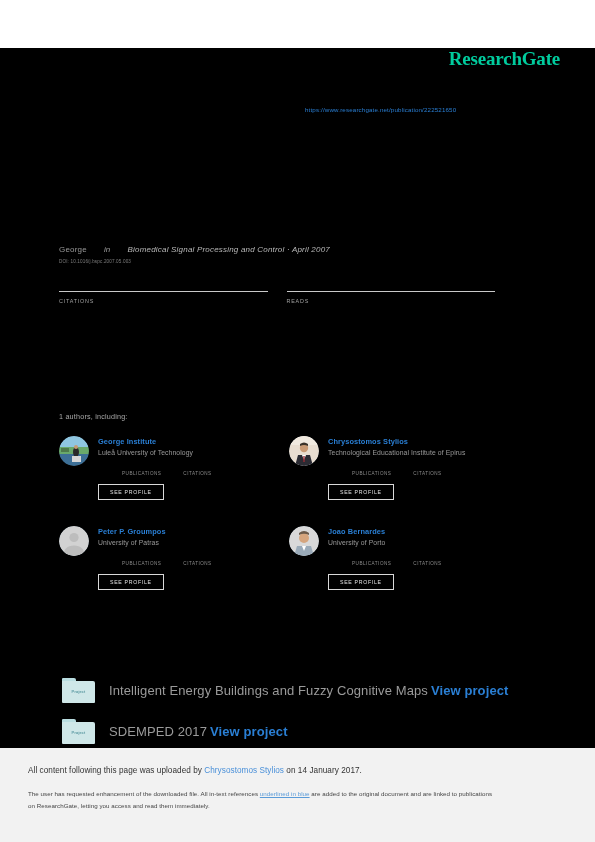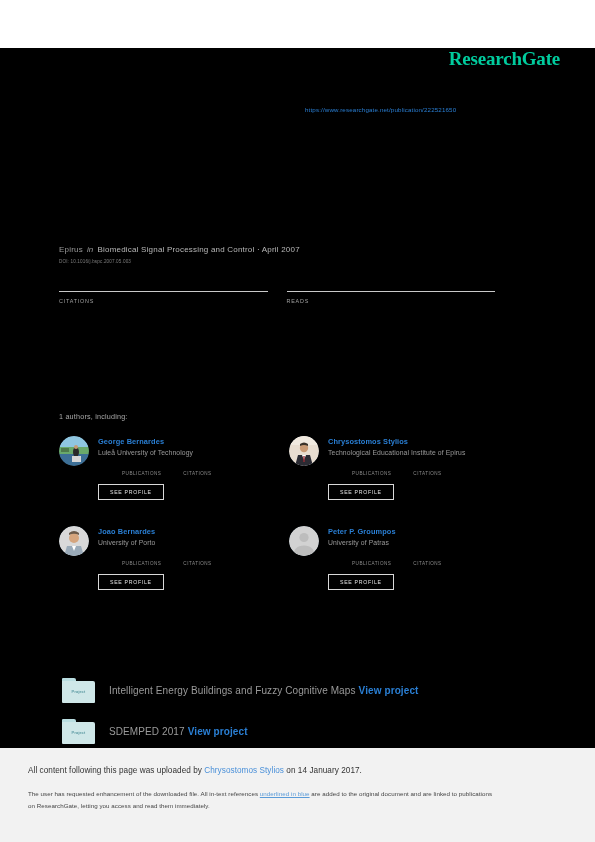--- a/index.html
+++ b/index.html
@@ -70,20 +70,21 @@
   .article-line {
     font-size: 8px;
     color: #9a9a9a;
     letter-spacing: 0.2px;
   }
   .article-line .in-word {
     font-style: italic;
   }
   .article-line .journal {
     color: #b8b8b8;
+    font-style: italic;
   }
   .doi-line {
     margin-top: 5px;
     font-size: 4.6px;
     color: #7d7d7d;
     letter-spacing: 0.15px;
   }
 
   
   .stats {
@@ -243,21 +244,21 @@
   .folder .label {
     position: absolute;
     left: 0; top: 11px;
     width: 33px;
     text-align: center;
     font-size: 4px;
     color: #2d7a86;
     letter-spacing: 0.2px;
   }
   .project-text {
-    font-size: 10px;
+    font-size: 13px;
     color: #9a9a9a;
     letter-spacing: 0.1px;
     white-space: nowrap;
   }
   .project-text .view-link {
     color: #2a7fd4;
     font-weight: bold;
     margin-left: 3px;
   }
 
@@ -296,21 +297,21 @@
 
   <div class="top-margin"></div>
 
   <div class="hero">
 
     <div class="rg-logo">ResearchGate</div>
 
     <div class="pub-url">https://www.researchgate.net/publication/222521650</div>
 
     <div class="article-meta">
-      <div class="article-line"><span>Epirus</span><span class="in-word" style="margin:0 4px;">in</span><span class="journal">Biomedical Signal Processing and Control · April 2007</span></div>
+      <div class="article-line"><span>George</span><span class="in-word" style="margin:0 17px;">in</span><span class="journal">Biomedical Signal Processing and Control · April 2007</span></div>
       <div class="doi-line">DOI: 10.1016/j.bspc.2007.05.003</div>
     </div>
 
     <div class="stats">
       <div class="stat-col">
         <div class="stat-num"></div>
         <div class="stat-rule"></div>
         <div class="stat-label">CITATIONS</div>
       </div>
       <div class="stat-col">
@@ -339,21 +340,21 @@
                 <rect x="0" y="11" width="30" height="7" fill="#6aa96b"></rect>
                 <rect x="0" y="18" width="30" height="12" fill="#3d6f96"></rect>
                 <rect x="2" y="12" width="8" height="4" fill="#4e7a4a"></rect>
                 <ellipse cx="17" cy="16" rx="3" ry="5" fill="#2a2a2a"></ellipse>
                 <circle cx="17" cy="11" r="2" fill="#c79a72"></circle>
                 <rect x="13" y="20" width="9" height="6" fill="#d8d8d8"></rect>
               </g>
             </svg>
           </div>
           <div class="author-info">
-            <div class="author-name">George Bernardes</div>
+            <div class="author-name">George Institute</div>
             <div class="author-affil">Luleå University of Technology</div>
             <div class="author-stats">
               <div class="author-stat">
                 <div class="author-stat-num"></div>
                 <div class="author-stat-label">PUBLICATIONS</div>
               </div>
               <div class="author-stat">
                 <div class="author-stat-num"></div>
                 <div class="author-stat-label">CITATIONS</div>
               </div>
@@ -399,20 +400,52 @@
         </div>
 
       </div>
 
       <div class="author-row">
 
         <div class="author">
           <div class="avatar">
             <svg width="30" height="30" viewBox="0 0 30 30">
               <defs>
+                  <clipPath id="c4">
+                    <circle cx="15" cy="15" r="15"></circle>
+                  </clipPath>
+                </defs>
+              <g clip-path="url(#c4)">
+                <rect x="0" y="0" width="30" height="30" fill="#d2d2d2"></rect>
+                <circle cx="15" cy="11.5" r="4.6" fill="#bdbdbd"></circle>
+                <path d="M4.5 30 Q4.5 19.5 15 19.5 Q25.5 19.5 25.5 30 Z" fill="#bdbdbd"></path>
+              </g>
+            </svg>
+          </div>
+          <div class="author-info">
+            <div class="author-name">Peter P. Groumpos</div>
+            <div class="author-affil">University of Patras</div>
+            <div class="author-stats">
+              <div class="author-stat">
+                <div class="author-stat-num"></div>
+                <div class="author-stat-label">PUBLICATIONS</div>
+              </div>
+              <div class="author-stat">
+                <div class="author-stat-num"></div>
+                <div class="author-stat-label">CITATIONS</div>
+              </div>
+            </div>
+            <div class="see-profile">SEE PROFILE</div>
+          </div>
+        </div>
+
+        <div class="author">
+          <div class="avatar">
+            <svg width="30" height="30" viewBox="0 0 30 30">
+              <defs>
                   <clipPath id="c3">
                     <circle cx="15" cy="15" r="15"></circle>
                   </clipPath>
                 </defs>
               <g clip-path="url(#c3)">
                 <rect x="0" y="0" width="30" height="30" fill="#d9d9d9"></rect>
                 <circle cx="15" cy="12" r="5" fill="#d5a57e"></circle>
                 <path d="M10 7 Q15 3 20 7 L20 9 Q15 6.5 10 9 Z" fill="#6b5a4a"></path>
                 <path d="M5 30 L8 20 L22 20 L25 30 Z" fill="#9aaab8"></path>
                 <path d="M13 20 L15 25 L17 20 Z" fill="#ffffff"></path>
@@ -429,52 +462,20 @@
               </div>
               <div class="author-stat">
                 <div class="author-stat-num"></div>
                 <div class="author-stat-label">CITATIONS</div>
               </div>
             </div>
             <div class="see-profile">SEE PROFILE</div>
           </div>
         </div>
 
-        <div class="author">
-          <div class="avatar">
-            <svg width="30" height="30" viewBox="0 0 30 30">
-              <defs>
-                  <clipPath id="c4">
-                    <circle cx="15" cy="15" r="15"></circle>
-                  </clipPath>
-                </defs>
-              <g clip-path="url(#c4)">
-                <rect x="0" y="0" width="30" height="30" fill="#d2d2d2"></rect>
-                <circle cx="15" cy="11.5" r="4.6" fill="#bdbdbd"></circle>
-                <path d="M4.5 30 Q4.5 19.5 15 19.5 Q25.5 19.5 25.5 30 Z" fill="#bdbdbd"></path>
-              </g>
-            </svg>
-          </div>
-          <div class="author-info">
-            <div class="author-name">Peter P. Groumpos</div>
-            <div class="author-affil">University of Patras</div>
-            <div class="author-stats">
-              <div class="author-stat">
-                <div class="author-stat-num"></div>
-                <div class="author-stat-label">PUBLICATIONS</div>
-              </div>
-              <div class="author-stat">
-                <div class="author-stat-num"></div>
-                <div class="author-stat-label">CITATIONS</div>
-              </div>
-            </div>
-            <div class="see-profile">SEE PROFILE</div>
-          </div>
-        </div>
-
       </div>
 
     </div>
 
 
     <div class="projects">
 
       <div class="project">
         <div class="folder">
           <div class="tab"></div>

